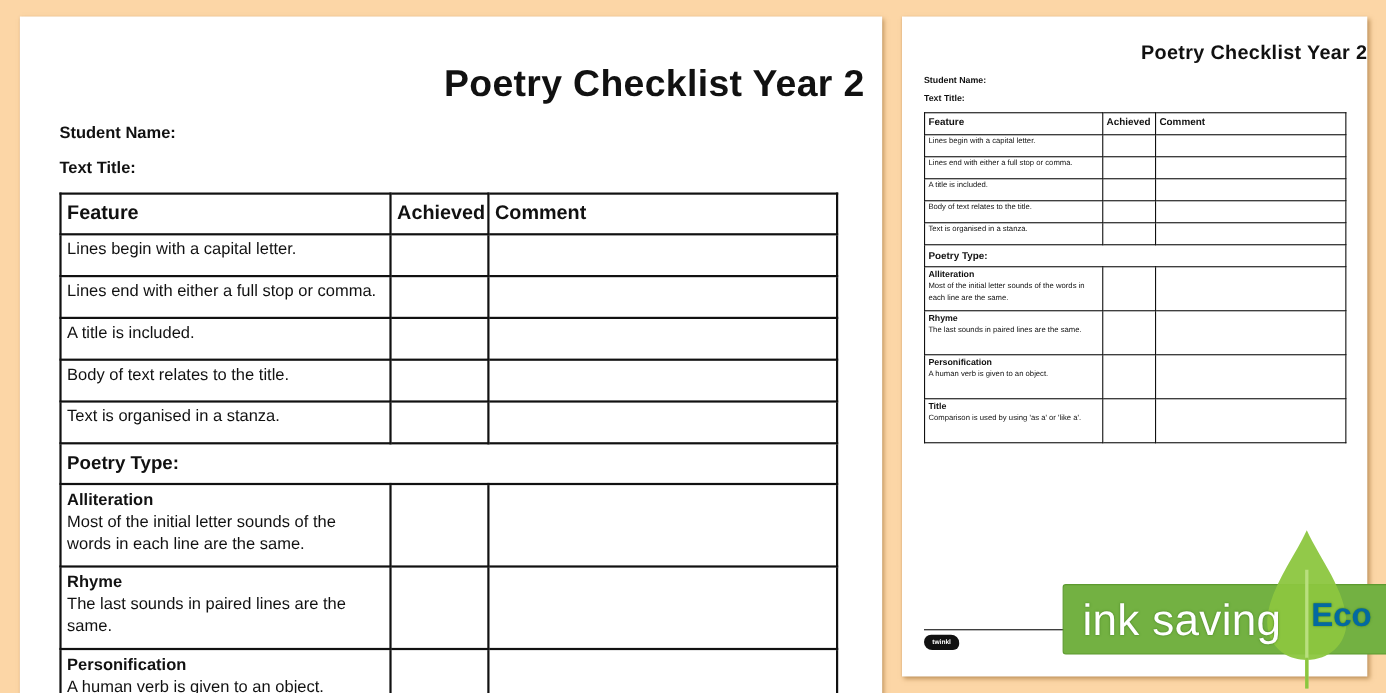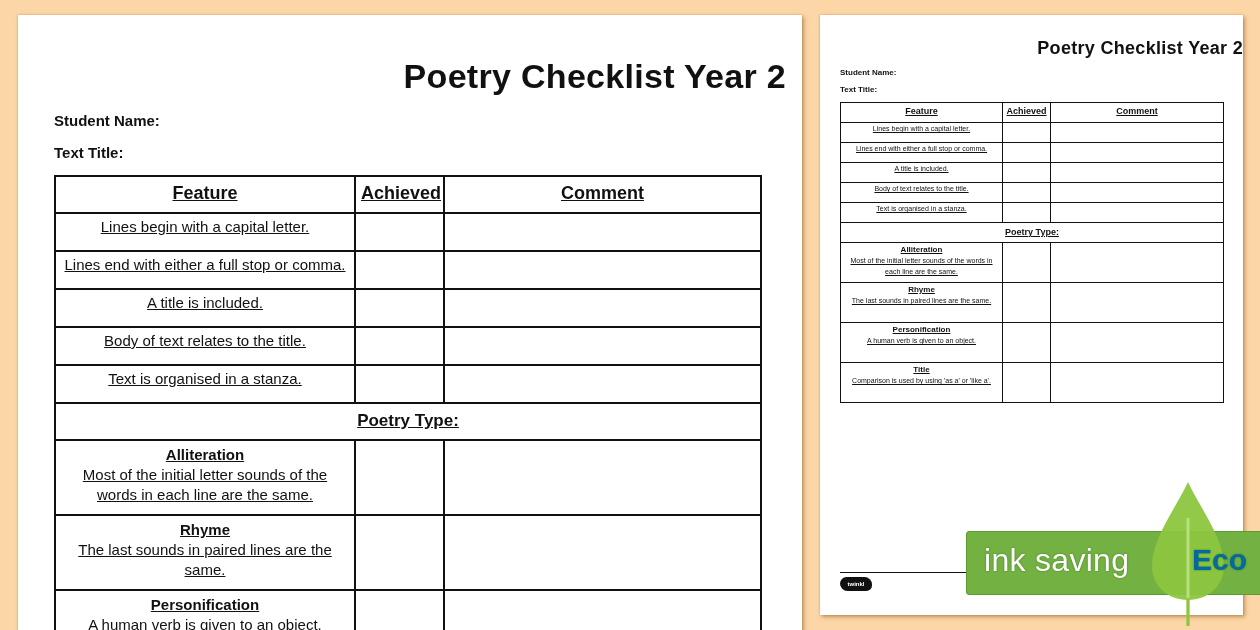--- a/index.html
+++ b/index.html
@@ -34,22 +34,21 @@
     .page-small .meta { font-size: 8px; }
 
     table.checklist {
       position: absolute;
       border-collapse: collapse;
       table-layout: fixed;
     }
     table.checklist td, table.checklist th {
       border: 2.5px solid #111;
       vertical-align: top;
-      text-align: center;
-      text-decoration: underline;
+      text-align: left;
     }
     .page-large table.checklist { left: 36px; top: 160px; width: 708px; }
     .page-large table.checklist th { font-size: 18px; height: 37px; padding: 6px 5px 0 5px; }
     .page-large table.checklist td { font-size: 15px; height: 38px; padding: 4px 5px 0 5px; }
     .page-large table.checklist tr.section td { font-size: 17px; font-weight: bold; height: 37px; padding-top: 7px; }
     .page-large table.checklist tr.type td { height: 75px; }
     .page-large .type-name { font-weight: bold; font-size: 15px; line-height: 20px; }
     .page-large .type-desc { line-height: 20px; }
 
     .page-small table.checklist { left: 20px; top: 87px; width: 384px; }
@@ -82,21 +81,21 @@
       left: 966px; top: 531px;
       width: 300px; height: 64px;
       background: #73b142;
       border: 1.5px solid #5d9a2f;
       border-radius: 3px;
     }
     .eco-text {
       position: absolute;
       left: 984px; top: 542px;
       color: #fff;
-      font-size: 32px;
+      font-size: 40px;
       letter-spacing: 0.3px;
       text-shadow: 0 0 2px #3f7a1d;
     }
     .eco-leaf {
       position: absolute;
       left: 1150px; top: 478px;
       width: 76px; height: 150px;
     }
     .eco-word {
       position: absolute;

